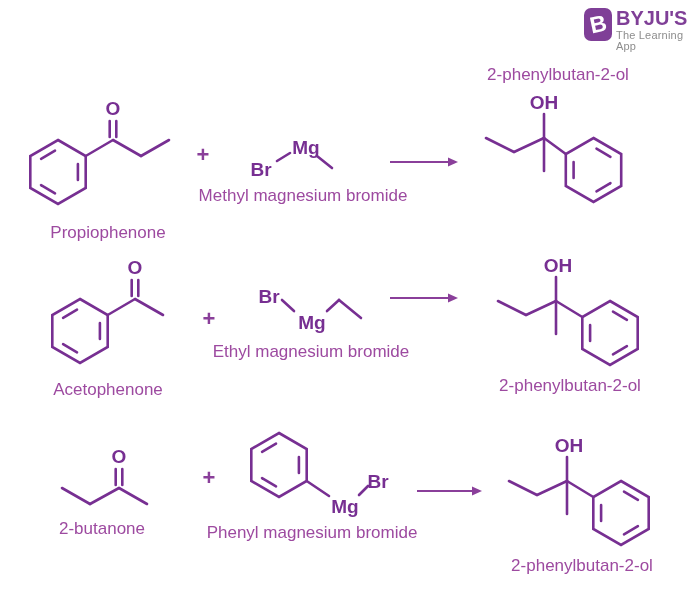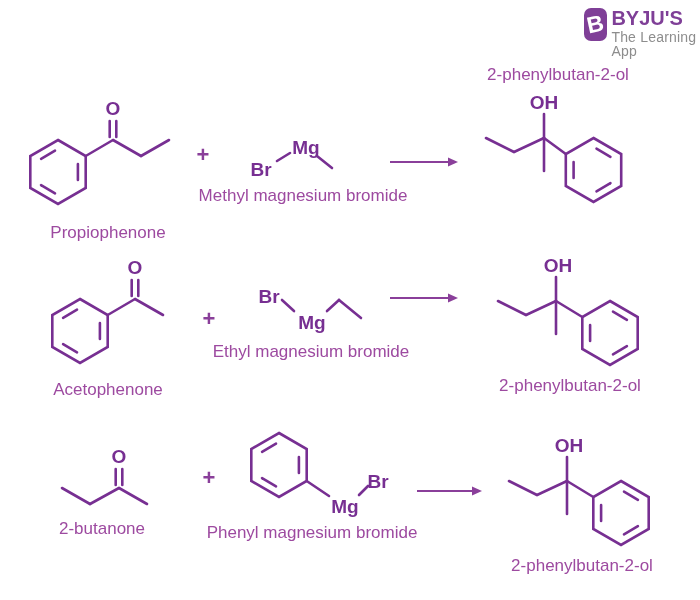--- a/index.html
+++ b/index.html
@@ -15,21 +15,21 @@
   .logo-icon{
     width:30px;height:33px;background:#7f3f97;border-radius:7px;
     display:flex;align-items:center;justify-content:center;
   }
   .logo-icon span{
     color:#ffffff;font-size:23px;font-weight:bold;line-height:1;
     transform:rotate(-12deg);display:block;
   }
   .logo-text{display:flex;flex-direction:column;line-height:1;}
   .logo-brand{color:#7f3f97;font-size:20px;font-weight:bold;letter-spacing:0px;}
-  .logo-tagline{color:#8d8d8d;font-size:14px;margin-top:2px;letter-spacing:0.2px;}
+  .logo-tagline{color:#8d8d8d;font-size:11px;margin-top:2px;letter-spacing:0.2px;}
   
   svg.scene{position:absolute;left:0;top:0;}
   .bonds{stroke:#772f92;stroke-width:2.6;stroke-linecap:round;fill:none;}
   .atomtxt{fill:#772f92;font-family:"Liberation Sans",sans-serif;font-size:19px;font-weight:bold;}
   .nametxt{fill:#9d4aa0;font-family:"Liberation Sans",sans-serif;font-size:17px;font-weight:normal;}
   .plustxt{fill:#8a3f9a;font-family:"Liberation Sans",sans-serif;font-size:22px;font-weight:bold;}
   .arrowline{stroke:#8a3f9a;stroke-width:2.2;fill:none;}
   .arrowhead{fill:#8a3f9a;stroke:none;}
 </style>
 </head>

